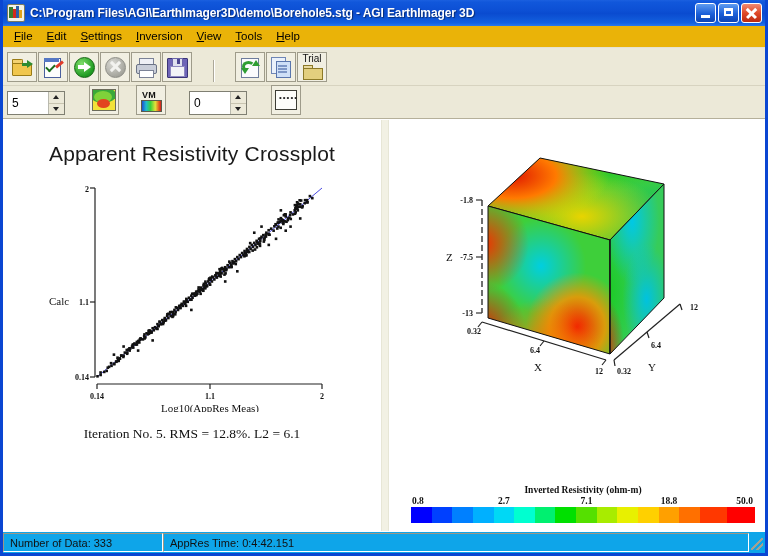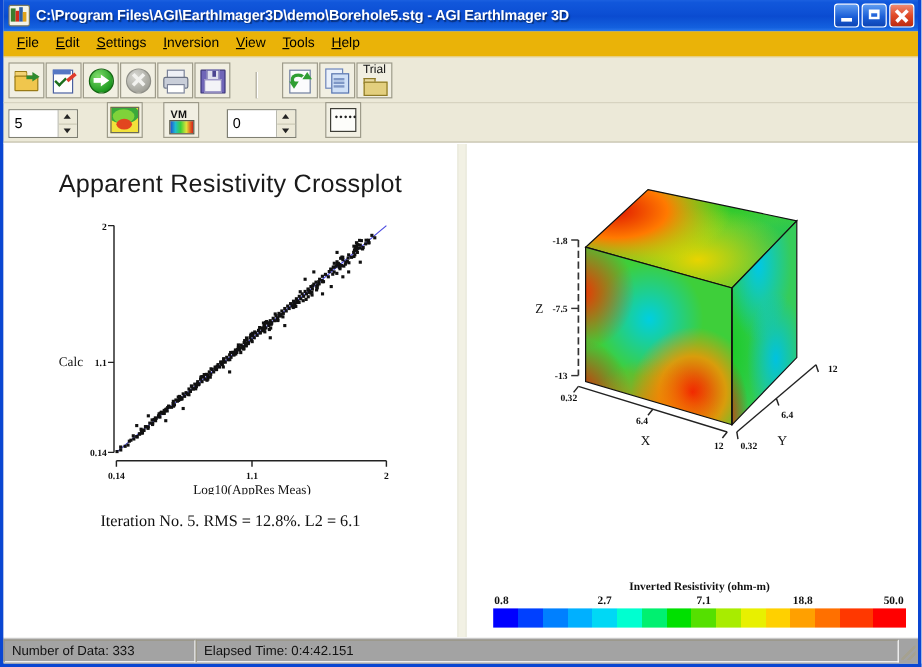--- a/index.html
+++ b/index.html
@@ -354,21 +354,21 @@
       #ffa000 72%, #ffa000 78%,
       #ff7000 78%, #ff7000 84%,
       #ff3800 84%, #ff3800 92%,
       #ff0000 92%, #ff0000 100%);
     border: 0px;
   }
 
   
   #status-bar {
     flex: 0 0 22px; height: 22px;
-    background:#a3a3a3;
+    background:#0ea5e9;
     display:flex; align-items:stretch;
     border-top: 1px solid #ffffff;
     padding: 1px 0 1px 0;
     box-sizing: border-box;
   }
   .status-cell {
     font-size: 11px; color:#111;
     display:flex; align-items:center;
     padding: 0 6px;
     border: 1px solid;
@@ -1055,16 +1055,16 @@
           <span style="left:75%">18.8</span>
           <span style="left:97%">50.0</span>
         </div>
         <div id="colorbar-strip"></div>
       </div>
     </div>
   </div>
 
   <div id="status-bar">
     <div class="status-cell" id="status-data">Number of Data: 333</div>
-    <div class="status-cell" id="status-time">Elapsed Time:  0:4:42.151</div>
+    <div class="status-cell" id="status-time">AppRes Time:  0:4:42.151</div>
     <div id="status-grip"></div>
   </div>
 </div>
 
 </body></html>

